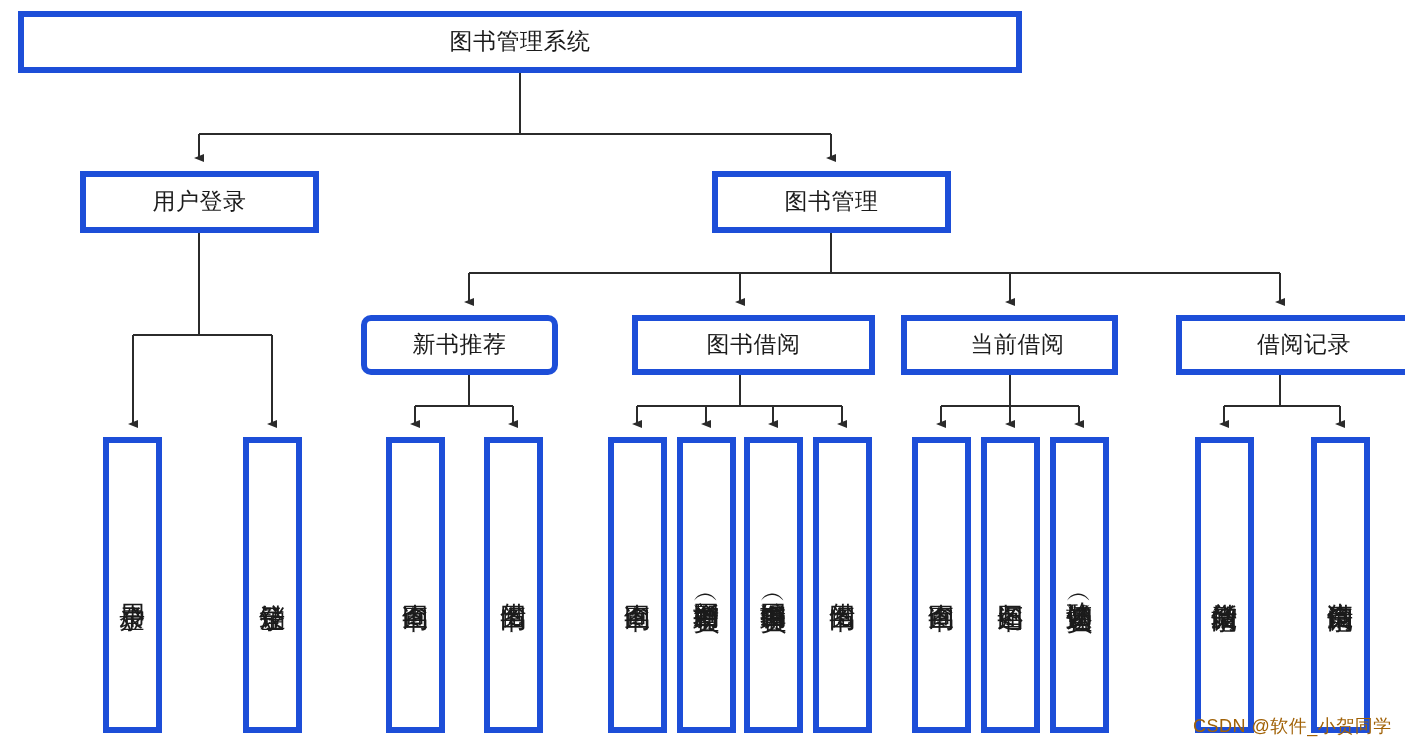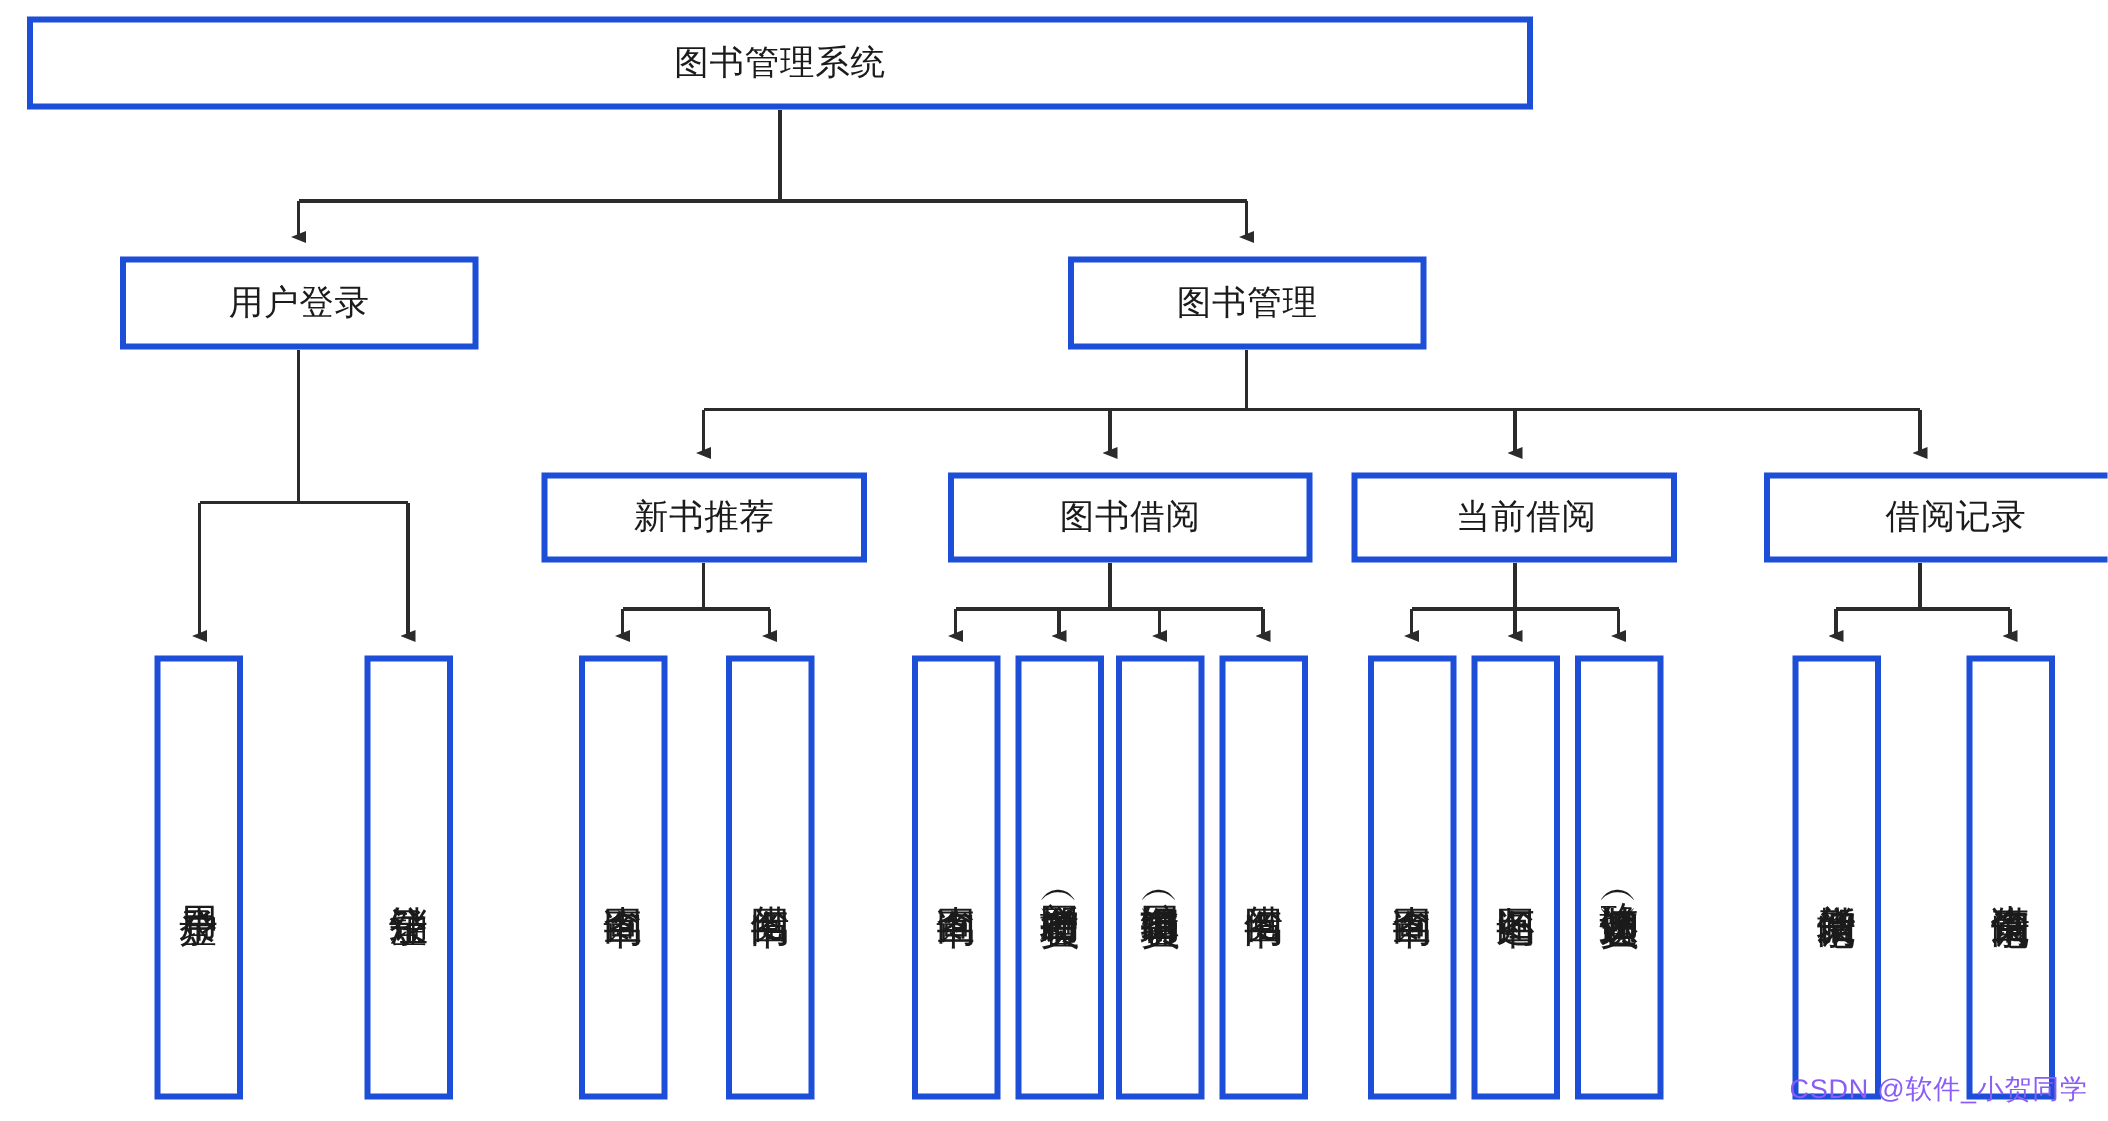--- a/index.html
+++ b/index.html
@@ -25,21 +25,21 @@
     left: 0;
     top: 0;
     width: 1405px;
     height: 747px;
     pointer-events: none;
   }
   .node {
     position: absolute;
     box-sizing: border-box;
     background: #ffffff;
-    border: 4px solid #1d4ed8;
+    border: 6px solid #1d4ed8;
     display: flex;
     align-items: center;
     justify-content: center;
     color: #1b1b1b;
   }
   .node-h .node-label {
     font-size: 23px;
     line-height: 1.1;
     letter-spacing: 0.5px;
     white-space: nowrap;
@@ -54,21 +54,21 @@
     text-orientation: upright;
     font-size: 26px;
     line-height: 1.18;
     letter-spacing: 1px;
     text-align: center;
     max-height: 272px;
   }
   .watermark {
     position: absolute;
     font-size: 18px;
-    color: #8b5cf6;
+    color: #a16207;
     white-space: nowrap;
     letter-spacing: 0.5px;
   }
 </style>
 </head>
 <body>
 
 <div id="diagram-root">
 
   <svg class="connectors" viewBox="0 0 1405 747" xmlns="http://www.w3.org/2000/svg">
@@ -125,21 +125,21 @@
     <span class="node-label">图书管理系统</span>
   </div>
 
   <div class="node node-h" style="left:80px; top:171px; width:239px; height:62px;">
     <span class="node-label">用户登录</span>
   </div>
   <div class="node node-h" style="left:712px; top:171px; width:239px; height:62px;">
     <span class="node-label">图书管理</span>
   </div>
 
-  <div class="node node-h" style="left:361px; top:315px; width:217px; height:60px;">
+  <div class="node node-h" style="left:361px; top:315px; width:197px; height:60px;border-radius:10px;">
     <span class="node-label">新书推荐</span>
   </div>
   <div class="node node-h" style="left:632px; top:315px; width:243px; height:60px;">
     <span class="node-label">图书借阅</span>
   </div>
   <div class="node node-h" style="left:901px; top:315px; width:217px; height:60px;padding-left:16px;">
     <span class="node-label">当前借阅</span>
   </div>
   <div class="node node-h" style="left:1176px; top:315px; width:256px; height:60px;">
     <span class="node-label">借阅记录</span>

